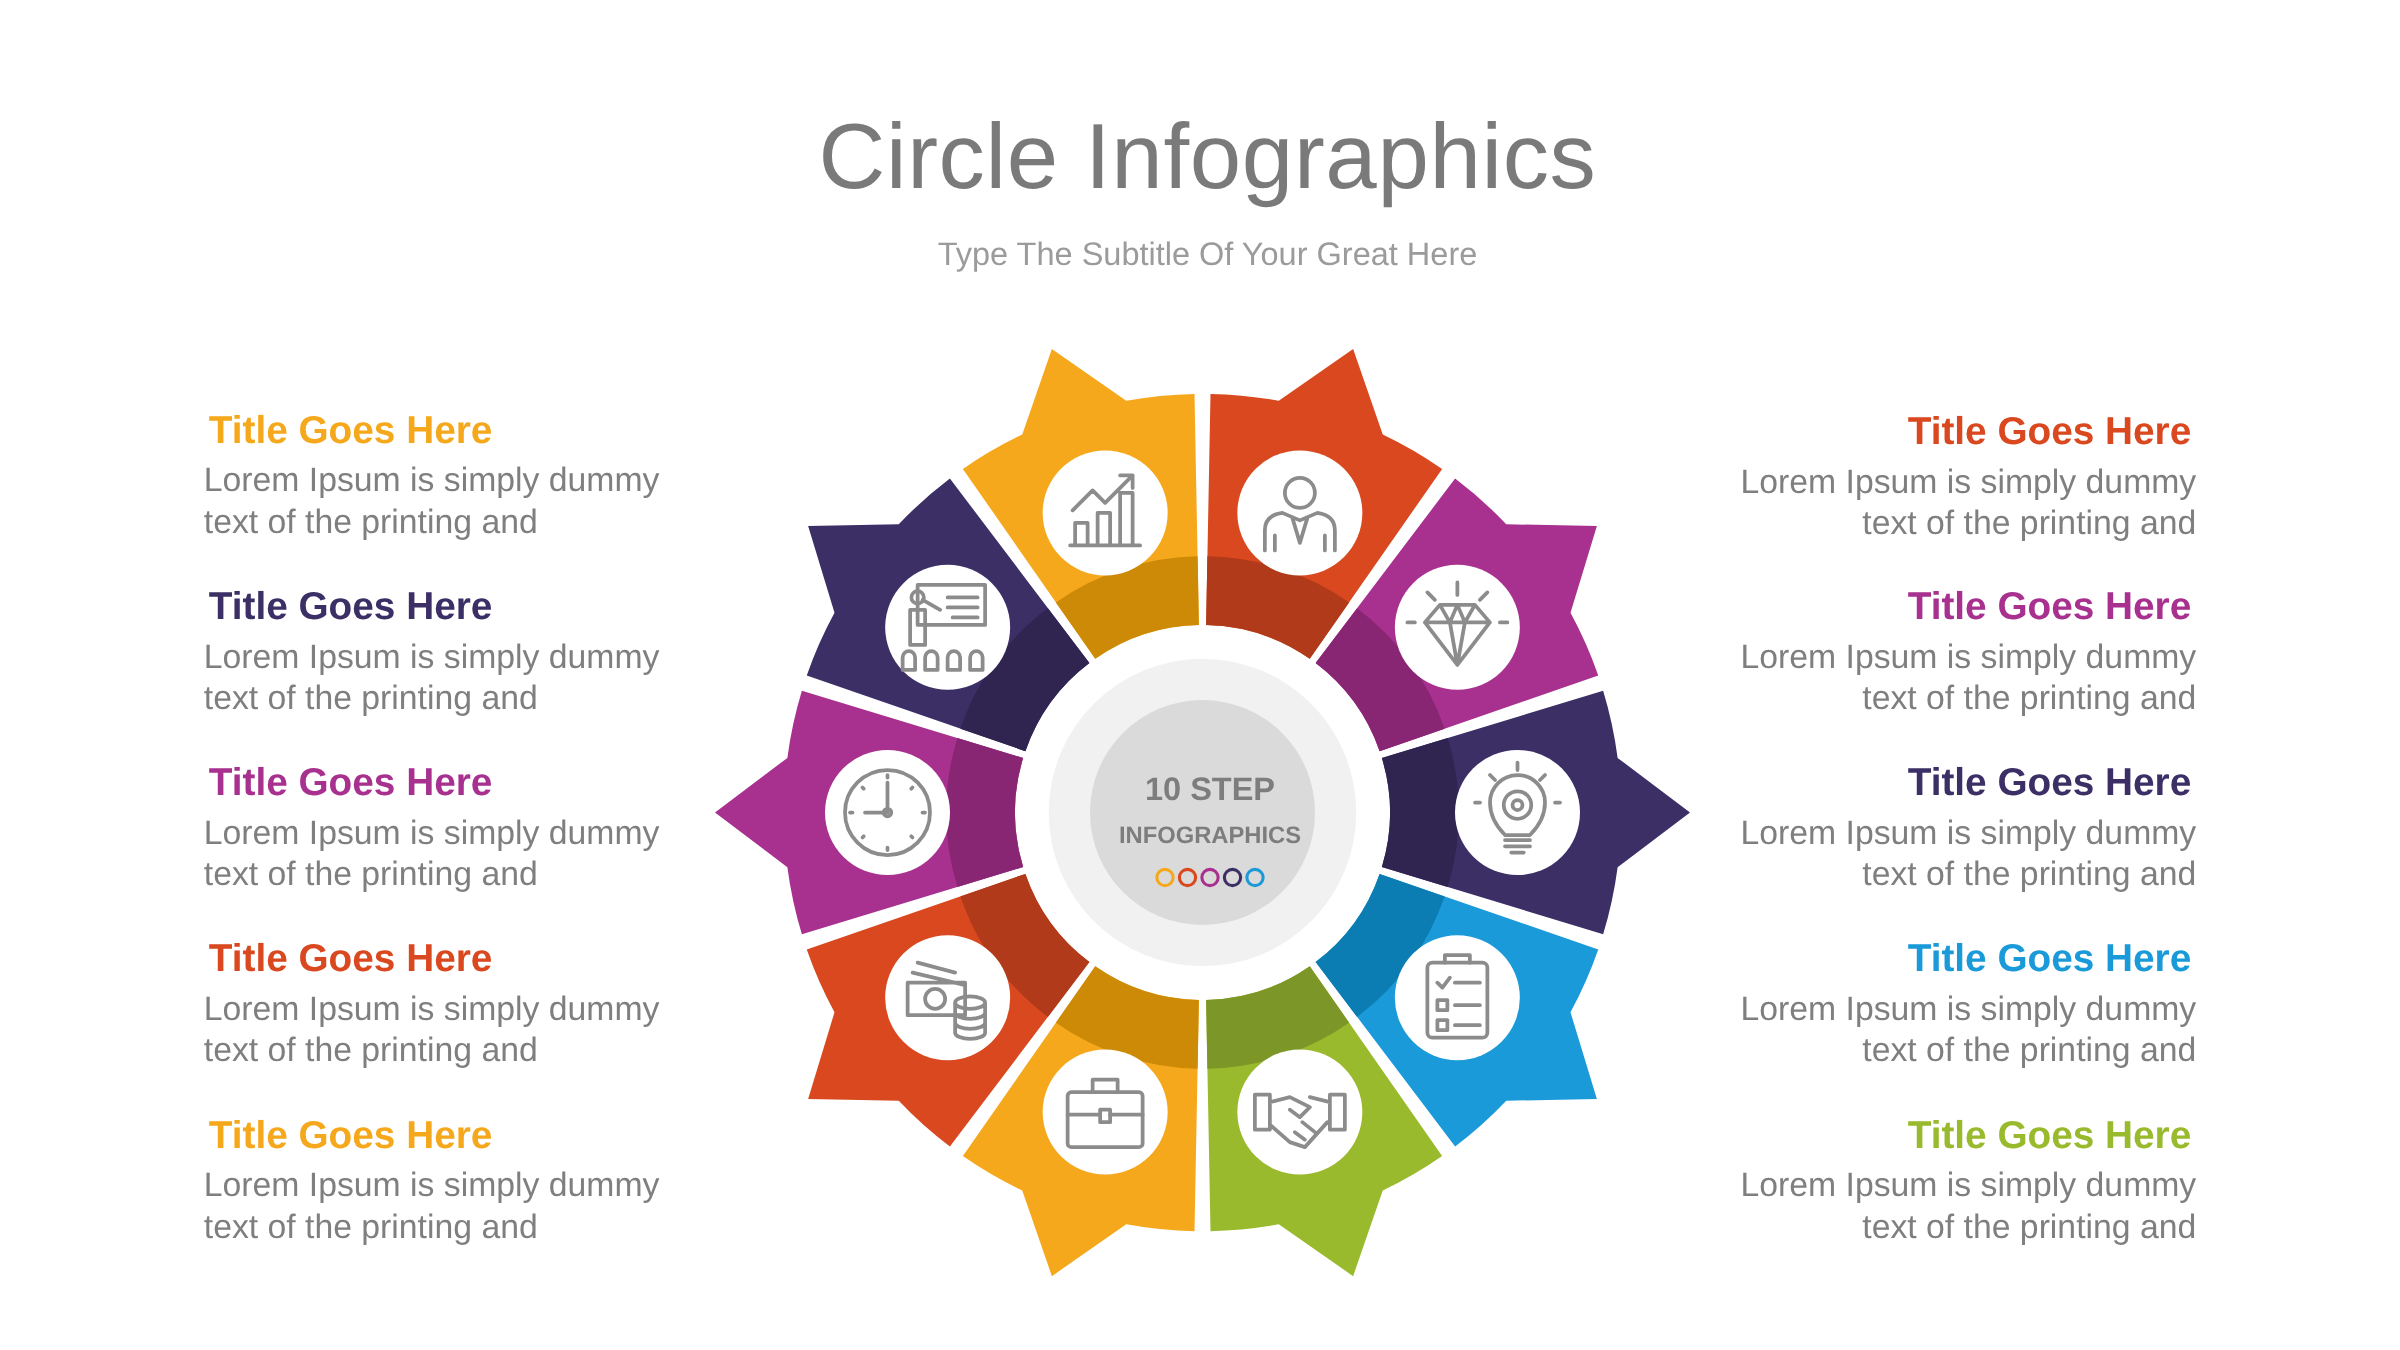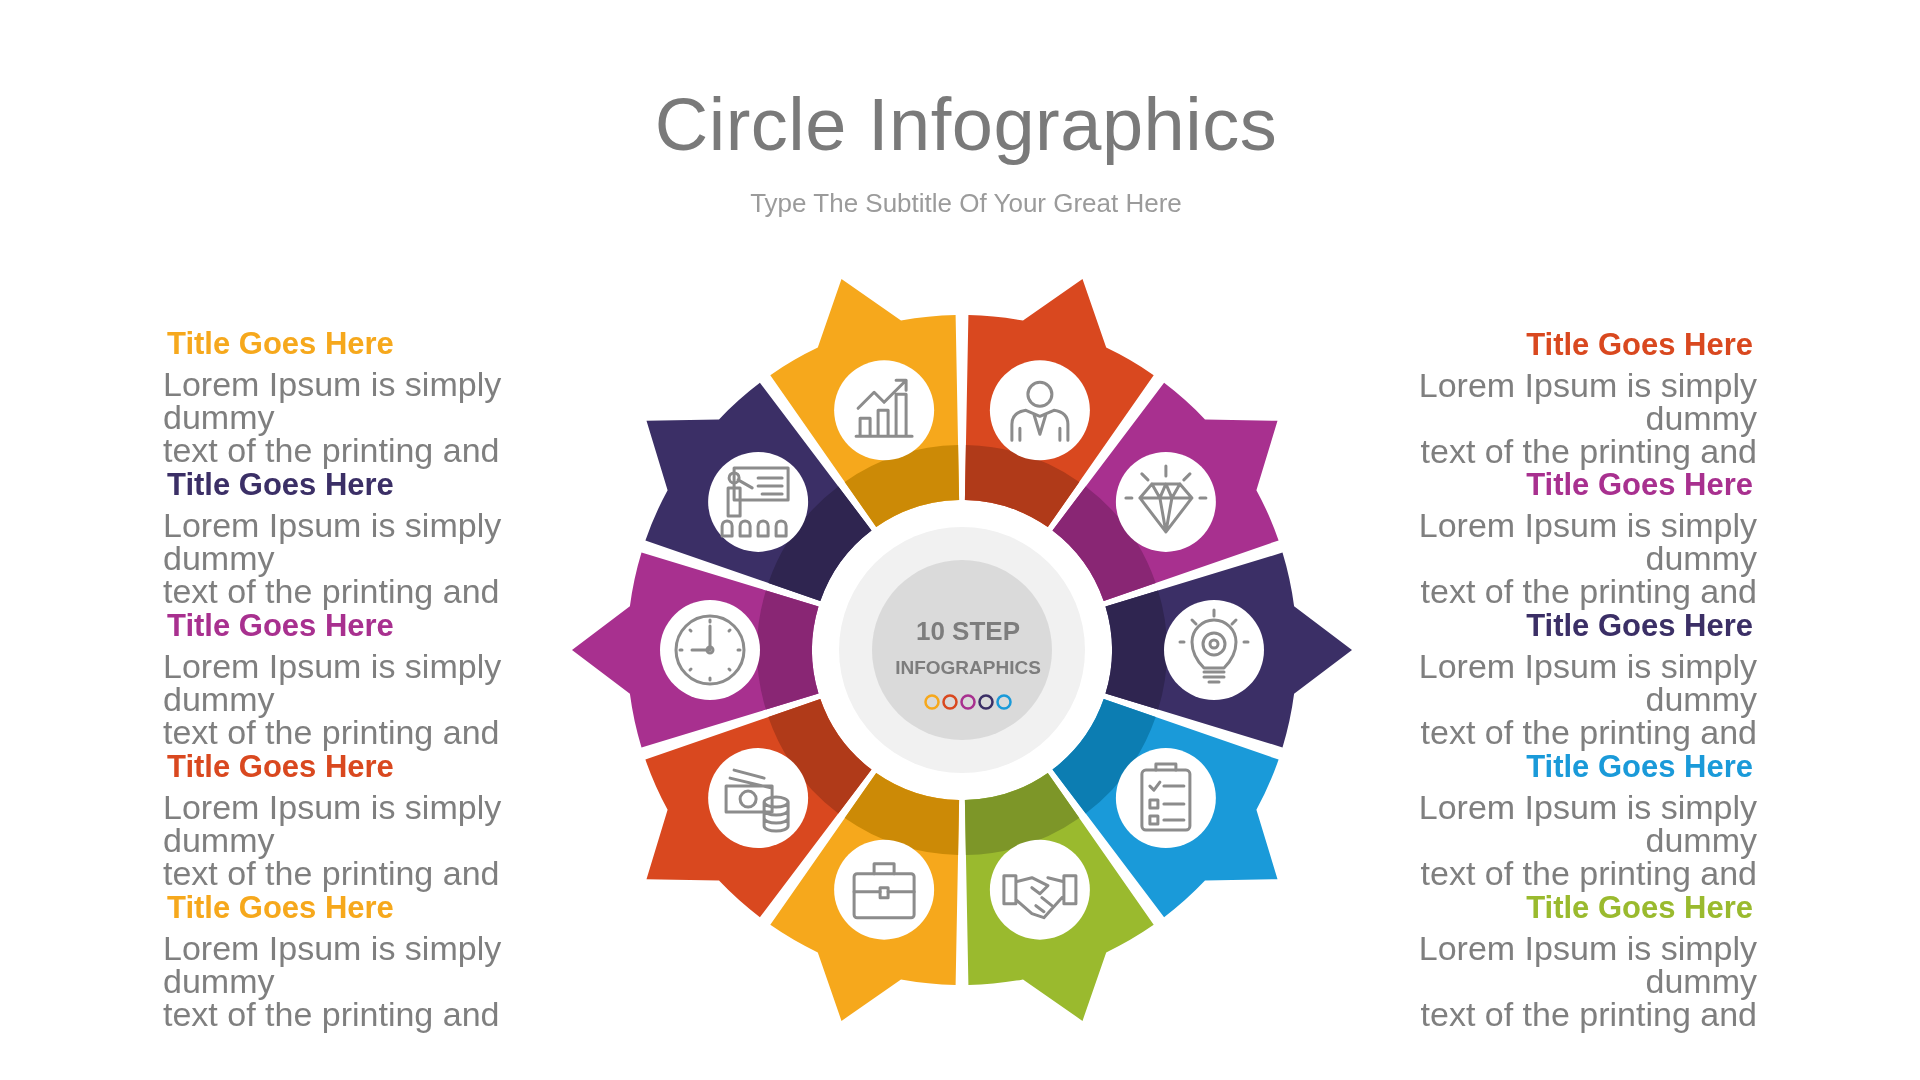--- a/index.html
+++ b/index.html
@@ -4,21 +4,21 @@
 <style>
   html, body { margin:0; padding:0; background:#ffffff; }
   body { width:1920px; height:1080px; position:relative; overflow:hidden; font-family:"Liberation Sans", "DejaVu Sans", sans-serif; }
   .title { position:absolute; left:0; width:1932px; top:82px; text-align:center; font-size:74px; color:#7a7a7a; font-weight:normal; letter-spacing:0.5px; }
   .subtitle { position:absolute; left:0; width:1932px; top:188px; text-align:center; font-size:26px; color:#9b9b9b; }
   .side { position:absolute; width:420px; }
   .side.left { left:163px; text-align:left; }
   .side.right { left:1337px; text-align:right; }
   .item { position:absolute; width:420px; }
   .item-title { font-size:31px; font-weight:bold; line-height:36px; margin:4px; }
-  .item-body { font-size:34px; line-height:33px; color:#7f7f7f; margin-top:6px; }
+  .item-body { font-size:27px; line-height:33px; color:#7f7f7f; margin-top:6px; }
   .side.right .item { right:0; }
   .wheel { position:absolute; left:0; top:0; width:1920px; height:1080px; }
   .center-text-1 { font-family:"Liberation Sans", sans-serif; font-weight:bold; font-size:26px; fill:#7d7d7d; }
   .center-text-2 { font-family:"Liberation Sans", sans-serif; font-weight:bold; font-size:19px; fill:#7d7d7d; }
 </style>
 </head>
 <body>
 
 <div class="title">Circle Infographics</div>
 <div class="subtitle">Type The Subtitle Of Your Great Here</div>

